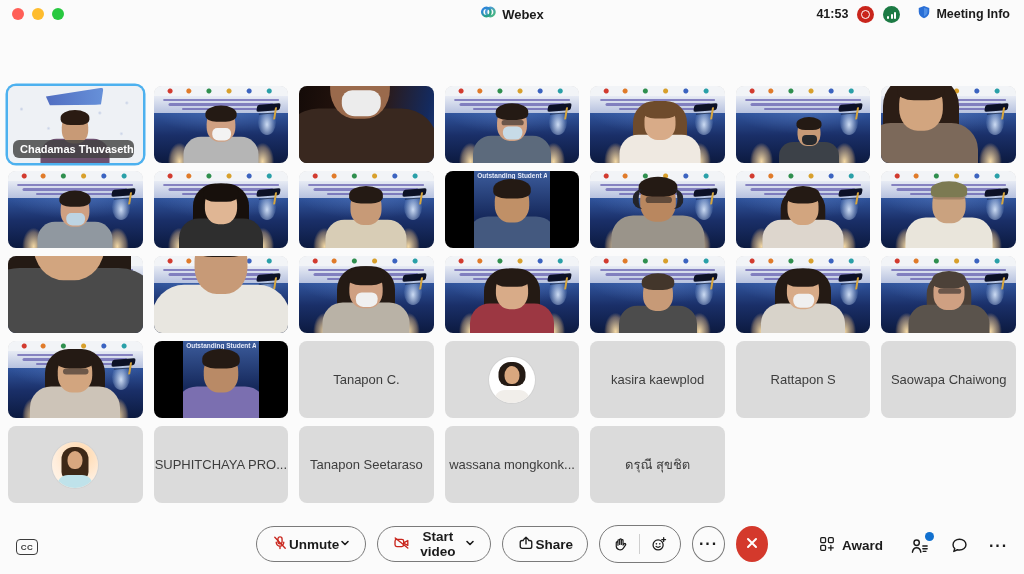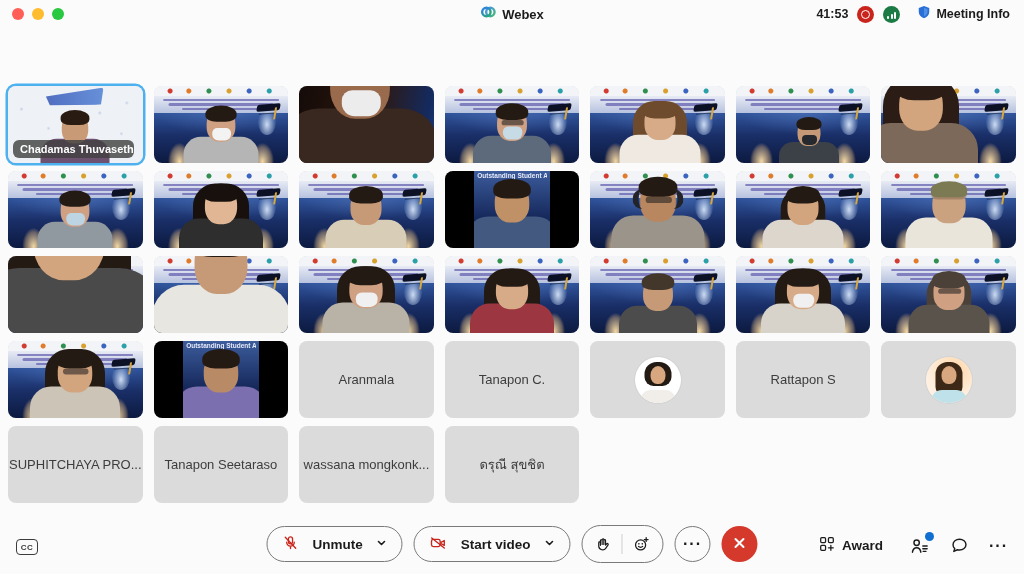--- a/index.html
+++ b/index.html
@@ -104,21 +104,21 @@
   .a-hair.long{height:34px;}
   .a-face{position:absolute;left:50%;top:9px;transform:translateX(-50%);width:15px;height:18px;border-radius:50% 50% 45% 45%;background:#d8a77f;}
   .a-shirt{position:absolute;left:50%;bottom:0;transform:translateX(-50%);width:36px;height:13px;border-radius:11px 11px 0 0;}
 
   
   .toolbar{position:absolute;left:0;right:0;bottom:9px;height:40px;}
   .cc-wrap{position:absolute;left:16px;bottom:10px;}
   .cc{width:22px;height:16px;border:1.6px solid #3c3c3c;border-radius:4px;color:#3c3c3c;font-size:8px;font-weight:700;
     display:flex;align-items:center;justify-content:center;letter-spacing:.5px;background:transparent;}
   .center-controls{position:absolute;left:50%;transform:translateX(-50%);bottom:2px;display:flex;align-items:center;gap:11px;}
-  .pill{display:flex;align-items:center;gap:13px;height:36px;padding:0 14px;border:1px solid #7a7a7a;border-radius:19px;
+  .pill{display:flex;align-items:center;gap:0;height:36px;padding:0 14px;border:1px solid #7a7a7a;border-radius:19px;
     background:transparent;font-family:inherit;font-weight:700;font-size:13.5px;color:#1b1b1b;cursor:pointer;}
   .pill .divider{width:1px;height:20px;background:#cfcfcf;}
   .circle-btn{width:36px;height:36px;border:1px solid #7a7a7a;border-radius:50%;background:transparent;display:flex;
     align-items:center;justify-content:center;font-size:15px;color:#1b1b1b;letter-spacing:1px;cursor:pointer;}
   .leave-btn{width:36px;height:36px;border-radius:50%;background:#d4392c;border:none;display:flex;align-items:center;justify-content:center;cursor:pointer;}
   .right-controls{position:absolute;right:16px;bottom:8px;display:flex;align-items:center;gap:20px;}
   .apps{display:flex;align-items:center;gap:6px;font-weight:700;font-size:13.5px;color:#1b1b1b;background:none;border:none;font-family:inherit;cursor:pointer;}
   .icon-btn{position:relative;background:none;border:none;padding:0;display:flex;align-items:center;justify-content:center;cursor:pointer;}
   .dot{position:absolute;top:-4px;right:-4px;width:9px;height:9px;border-radius:50%;background:#1170cf;}
   .ellipsis{font-size:16px;font-weight:700;color:#1b1b1b;letter-spacing:1px;line-height:1;}
@@ -594,34 +594,37 @@
             <div class="pwrap" style="--s: 1.5; margin-left: 0px;">
               <div class="torso" style="background: rgb(123, 111, 176);"></div>
               <div class="head" style="background: rgb(185, 138, 102);">
                 <div class="hairT" style="background: rgb(36, 26, 20);"></div>
               </div>
             </div>
           </div>
         </div>
       </div>
       <div class="tile name">
-        <div class="pname">Aranmala</div>
-      </div>
-      <div class="tile name">
         <div class="pname">Tanapon C.</div>
       </div>
       <div class="tile avatar">
         <div class="ava">
           <div class="a-hair" style="background: rgb(36, 26, 20);"></div>
           <div class="a-face"></div>
           <div class="a-shirt" style="background: rgb(241, 238, 234);"></div>
         </div>
       </div>
       <div class="tile name">
+        <div class="pname">kasira kaewplod</div>
+      </div>
+      <div class="tile name">
         <div class="pname">Rattapon S</div>
+      </div>
+      <div class="tile name">
+        <div class="pname">Saowapa Chaiwong</div>
       </div>
       <div class="tile avatar">
         <div class="ava warm">
           <div class="a-hair long" style="background: rgb(61, 40, 23);"></div>
           <div class="a-face"></div>
           <div class="a-shirt" style="background: rgb(191, 226, 234);"></div>
         </div>
       </div>
       <div class="tile name">
         <div class="pname">SUPHITCHAYA PRO...</div>
@@ -668,20 +671,29 @@
           </svg>
         </span>
         <span>Start video</span>
         <span>
           <svg width="12" height="12" viewBox="0 0 12 12">
               <path d="M3 4.5l3 3 3-3" stroke="#1b1b1b" stroke-width="1.6" fill="none" stroke-linecap="round" stroke-linejoin="round"></path>
             </svg>
         </span>
       </button>
 
+      <button class="pill">
+        <span>
+          <svg width="18" height="18" viewBox="0 0 20 20">
+            <path d="M7 7.2H5.8a2.2 2.2 0 0 0-2.2 2.2v4.4A2.2 2.2 0 0 0 5.8 16h8.4a2.2 2.2 0 0 0 2.2-2.2V9.4a2.2 2.2 0 0 0-2.2-2.2H13" fill="none" stroke="#1b1b1b" stroke-width="1.5" stroke-linecap="round"></path>
+            <path d="M10 11V3.6M7.4 6l2.6-2.5L12.6 6" fill="none" stroke="#1b1b1b" stroke-width="1.5" stroke-linecap="round" stroke-linejoin="round"></path>
+          </svg>
+        </span>
+        <span>Share</span>
+      </button>
 
       <span class="pill" style="padding:0 12px;gap:10px;">
         <button class="icon-btn">
           <svg width="17" height="17" viewBox="0 0 20 20">
             <path d="M7 11V5.4a1 1 0 0 1 2 0V10M9 10V4.4a1 1 0 0 1 2 0V10M11 10V5.2a1 1 0 0 1 2 0v5.2M13 10.6l1.5-1.5a1 1 0 0 1 1.5 1.3l-2.6 3.8a4.6 4.6 0 0 1-8.4-2V7.8a1 1 0 0 1 2 0V11" fill="none" stroke="#1b1b1b" stroke-width="1.4" stroke-linecap="round" stroke-linejoin="round"></path>
           </svg>
         </button>
         <span class="divider"></span>
         <button class="icon-btn">
           <svg width="18" height="18" viewBox="0 0 20 20">

